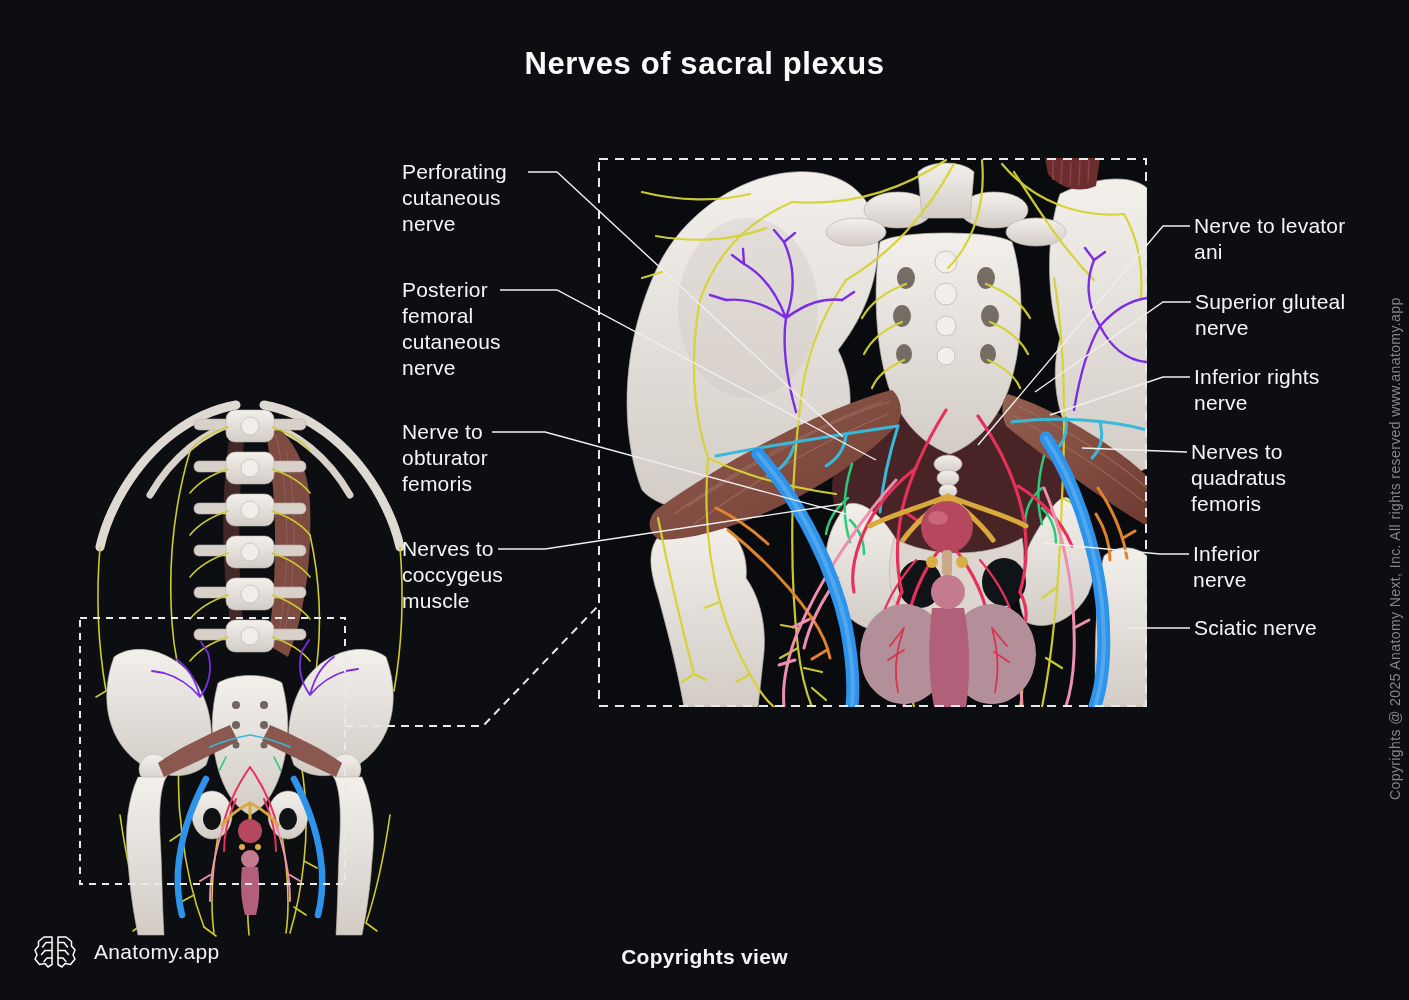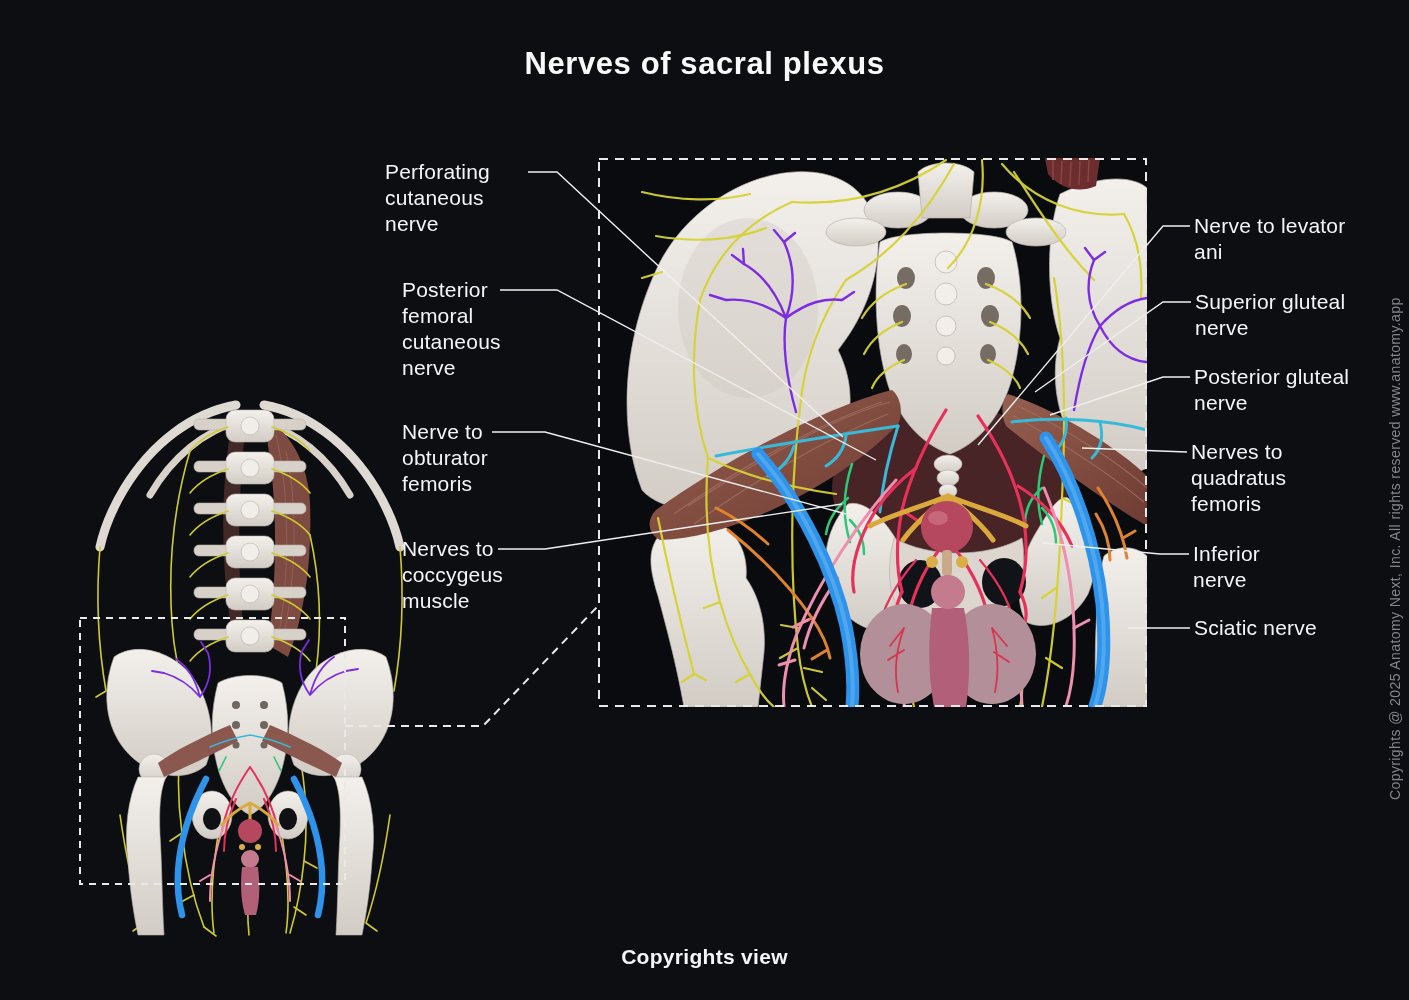--- a/index.html
+++ b/index.html
@@ -286,27 +286,27 @@
     </g>
     <g fill="none" stroke-linecap="round">
       <path d="M160,296 C204,346 236,414 248,468 C254,498 256,526 254,548" stroke="#2e93ea" stroke-width="13"></path>
       <path d="M448,280 C478,326 498,390 504,446 C508,490 505,524 497,548" stroke="#2e93ea" stroke-width="13"></path>
       <path d="M160,296 C204,346 236,414 248,468 C254,498 256,526 254,548" stroke="#7cc0f4" stroke-width="4" opacity=".45"></path>
       <path d="M448,280 C478,326 498,390 504,446 C508,490 505,524 497,548" stroke="#7cc0f4" stroke-width="4" opacity=".45"></path>
     </g>
     <rect x="1" y="1" width="547" height="547" fill="none" stroke="#e8e8e8" stroke-width="2" stroke-dasharray="9 7"></rect>
   </svg>
 
-  <div class="lbl" style="left:385px;top:159px;width:128px">Perforating cutaneous nerve</div>
+  <div class="lbl" style="left:402px;top:159px;width:128px">Perforating cutaneous nerve</div>
   <div class="lbl" style="left:402px;top:277px;width:128px">Posterior femoral cutaneous nerve</div>
   <div class="lbl" style="left:402px;top:419px;width:128px">Nerve to obturator femoris</div>
   <div class="lbl" style="left:402px;top:536px;width:128px">Nerves to coccygeus muscle</div>
   <div class="lbl" style="left:1194px;top:213px;width:170px">Nerve to levator ani</div>
   <div class="lbl" style="left:1195px;top:289px;width:170px">Superior gluteal nerve</div>
-  <div class="lbl" style="left:1194px;top:364px;width:170px">Posterior gluteal nerve</div>
+  <div class="lbl" style="left:1194px;top:364px;width:170px">Inferior rights nerve</div>
   <div class="lbl" style="left:1191px;top:439px;width:120px">Nerves to quadratus femoris</div>
   <div class="lbl" style="left:1193px;top:541px;width:100px">Inferior nerve</div>
   <div class="lbl" style="left:1194px;top:615px;width:220px">Sciatic nerve</div>
 
   <svg class="overlay" width="1409" height="1000" viewBox="0 0 1409 1000">
     <g fill="none" stroke="#efefef" stroke-width="1.4">
       <path d="M528,172 L557,172 L843,437"></path>
       <path d="M500,290 L557,290 L876,460"></path>
       <path d="M492,432 L545,432 L846,514"></path>
       <path d="M498,549 L545,549 L842,504"></path>
@@ -315,16 +315,25 @@
       <path d="M1190,377 L1163,377 L1050,415"></path>
       <path d="M1187,452 L1160,451 L1082,448"></path>
       <path d="M1189,554 L1160,554 L1043,543"></path>
       <path d="M1190,628 L1128,628"></path>
     </g>
     <path d="M345,726 L483,726 L597,607" fill="none" stroke="#e9e9e9" stroke-width="2" stroke-dasharray="8 6"></path>
   </svg>
 
   <div class="copyright">Copyrights @ 2025 Anatomy Next, Inc. All rights reserved www.anatomy.app</div>
 
+  <div class="brand">
+    <svg width="46" height="36" viewBox="0 0 92 70" fill="none" stroke="#ffffff" stroke-width="3" stroke-linejoin="round" stroke-linecap="round">
+      <path d="M40,5 L24,5 L13,14 L13,23 L6,31 L10,41 L6,49 L15,60 L26,58 L32,65 L40,60 Z"></path>
+      <path d="M40,16 L28,16 L21,25 M40,32 L26,32 L19,40 M40,47 L30,47 L24,54"></path>
+      <path d="M52,5 L68,5 L79,14 L79,23 L86,31 L82,41 L86,49 L77,60 L66,58 L60,65 L52,60 Z"></path>
+      <path d="M52,16 L64,16 L71,25 M52,32 L66,32 L73,40 M52,47 L62,47 L68,54"></path>
+    </svg>
+    <span class="brand-name">Anatomy.app</span>
+  </div>
 
   <div class="viewlabel">Copyrights view</div>
 
 </div>
 
 </body></html>

